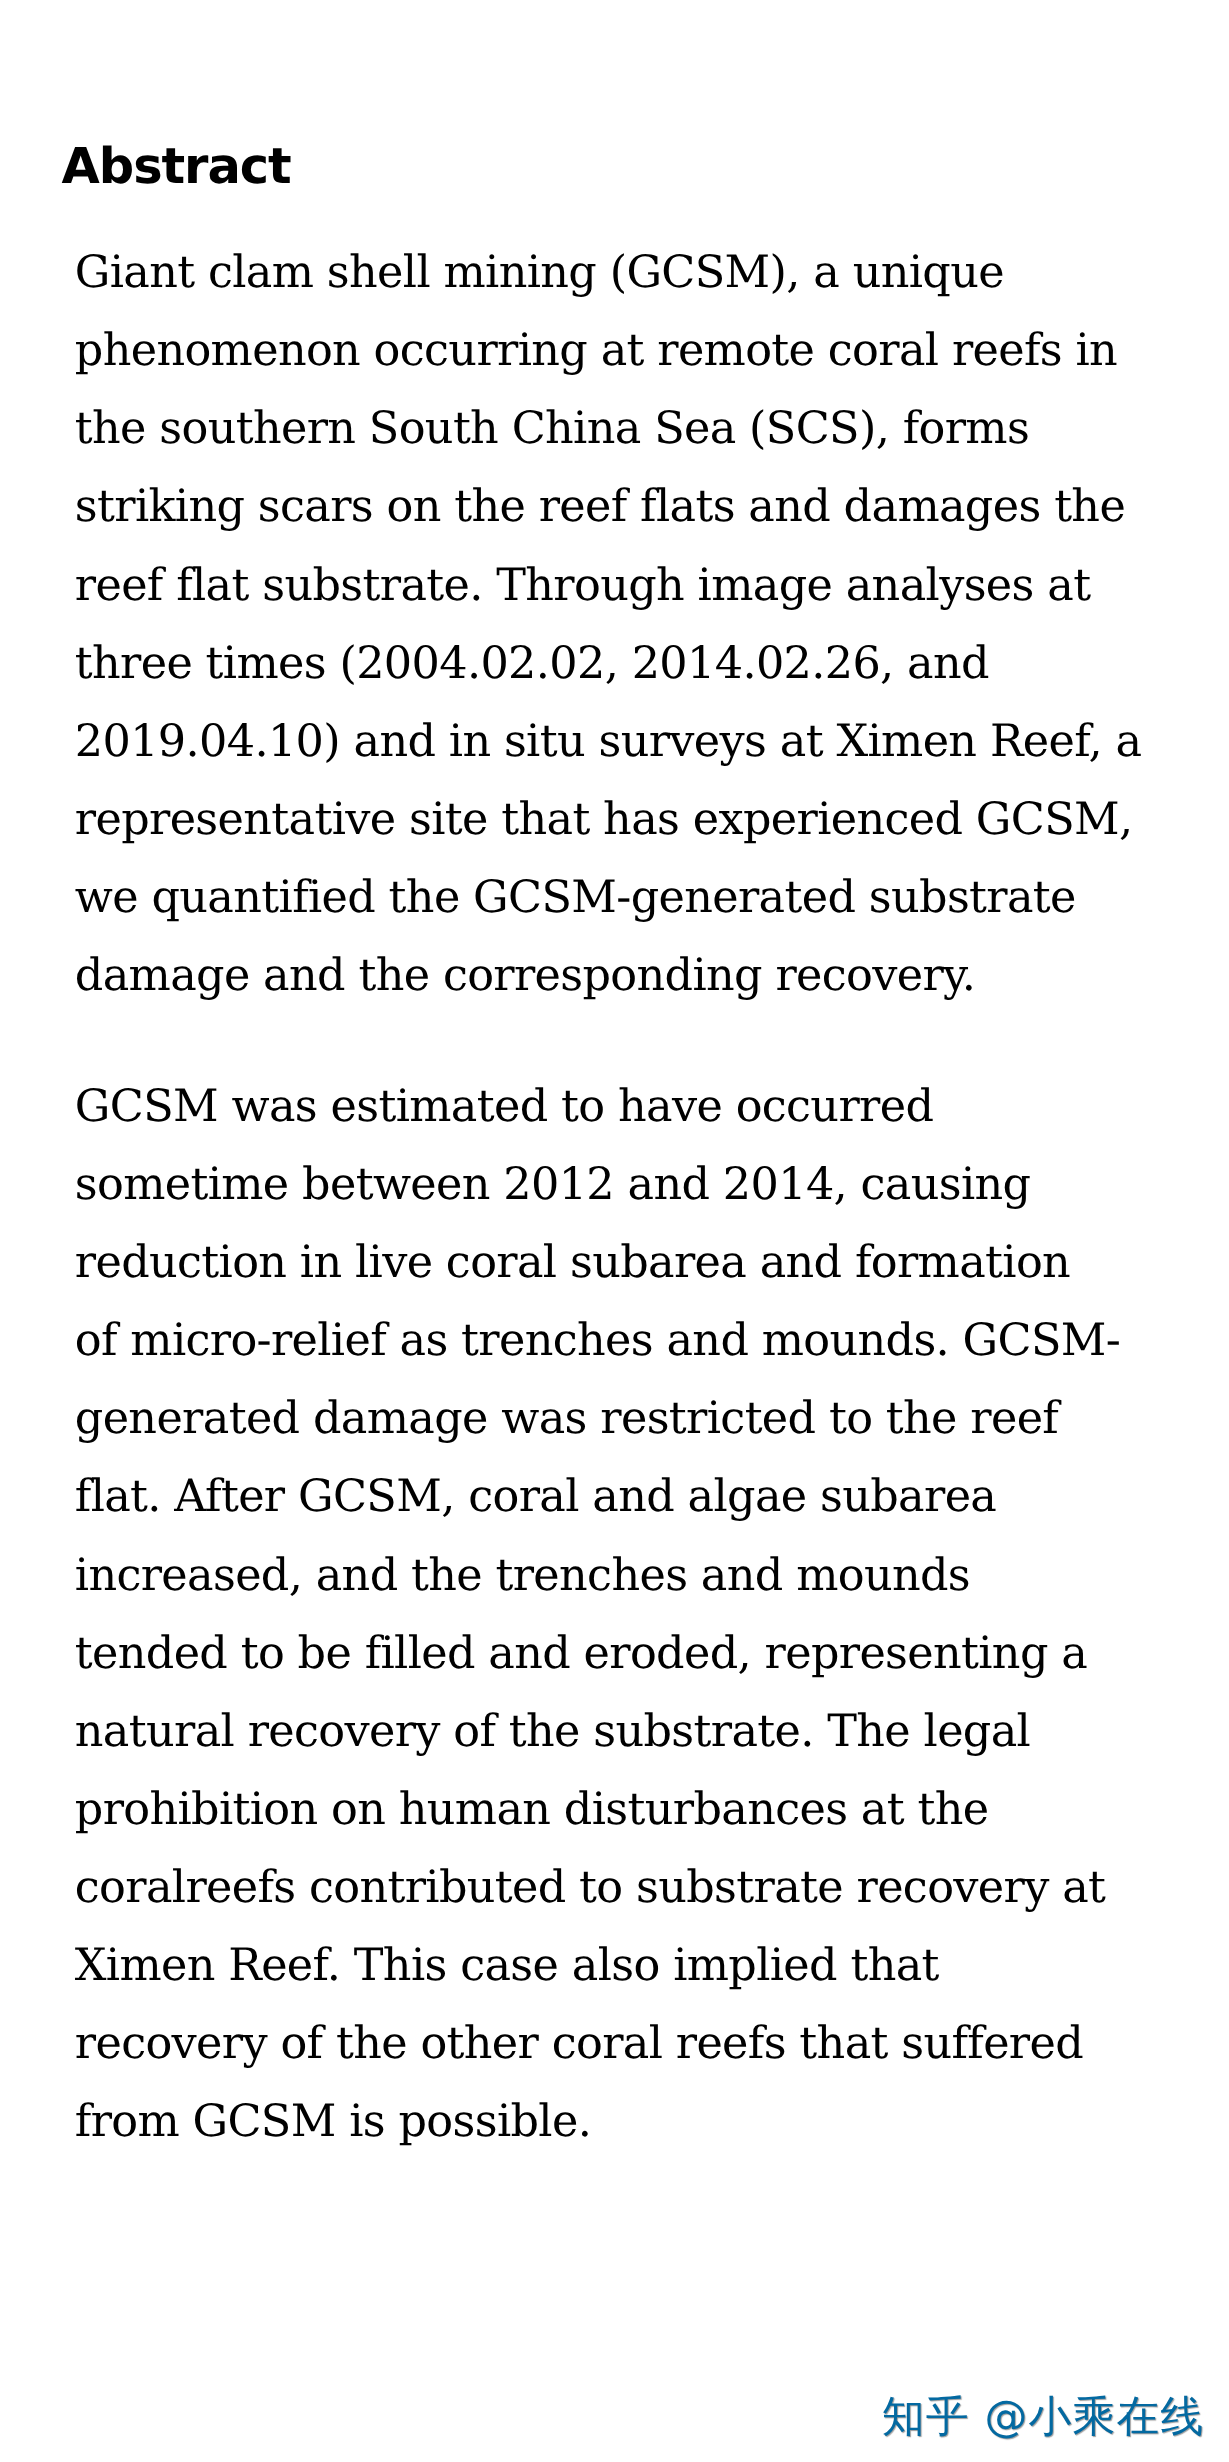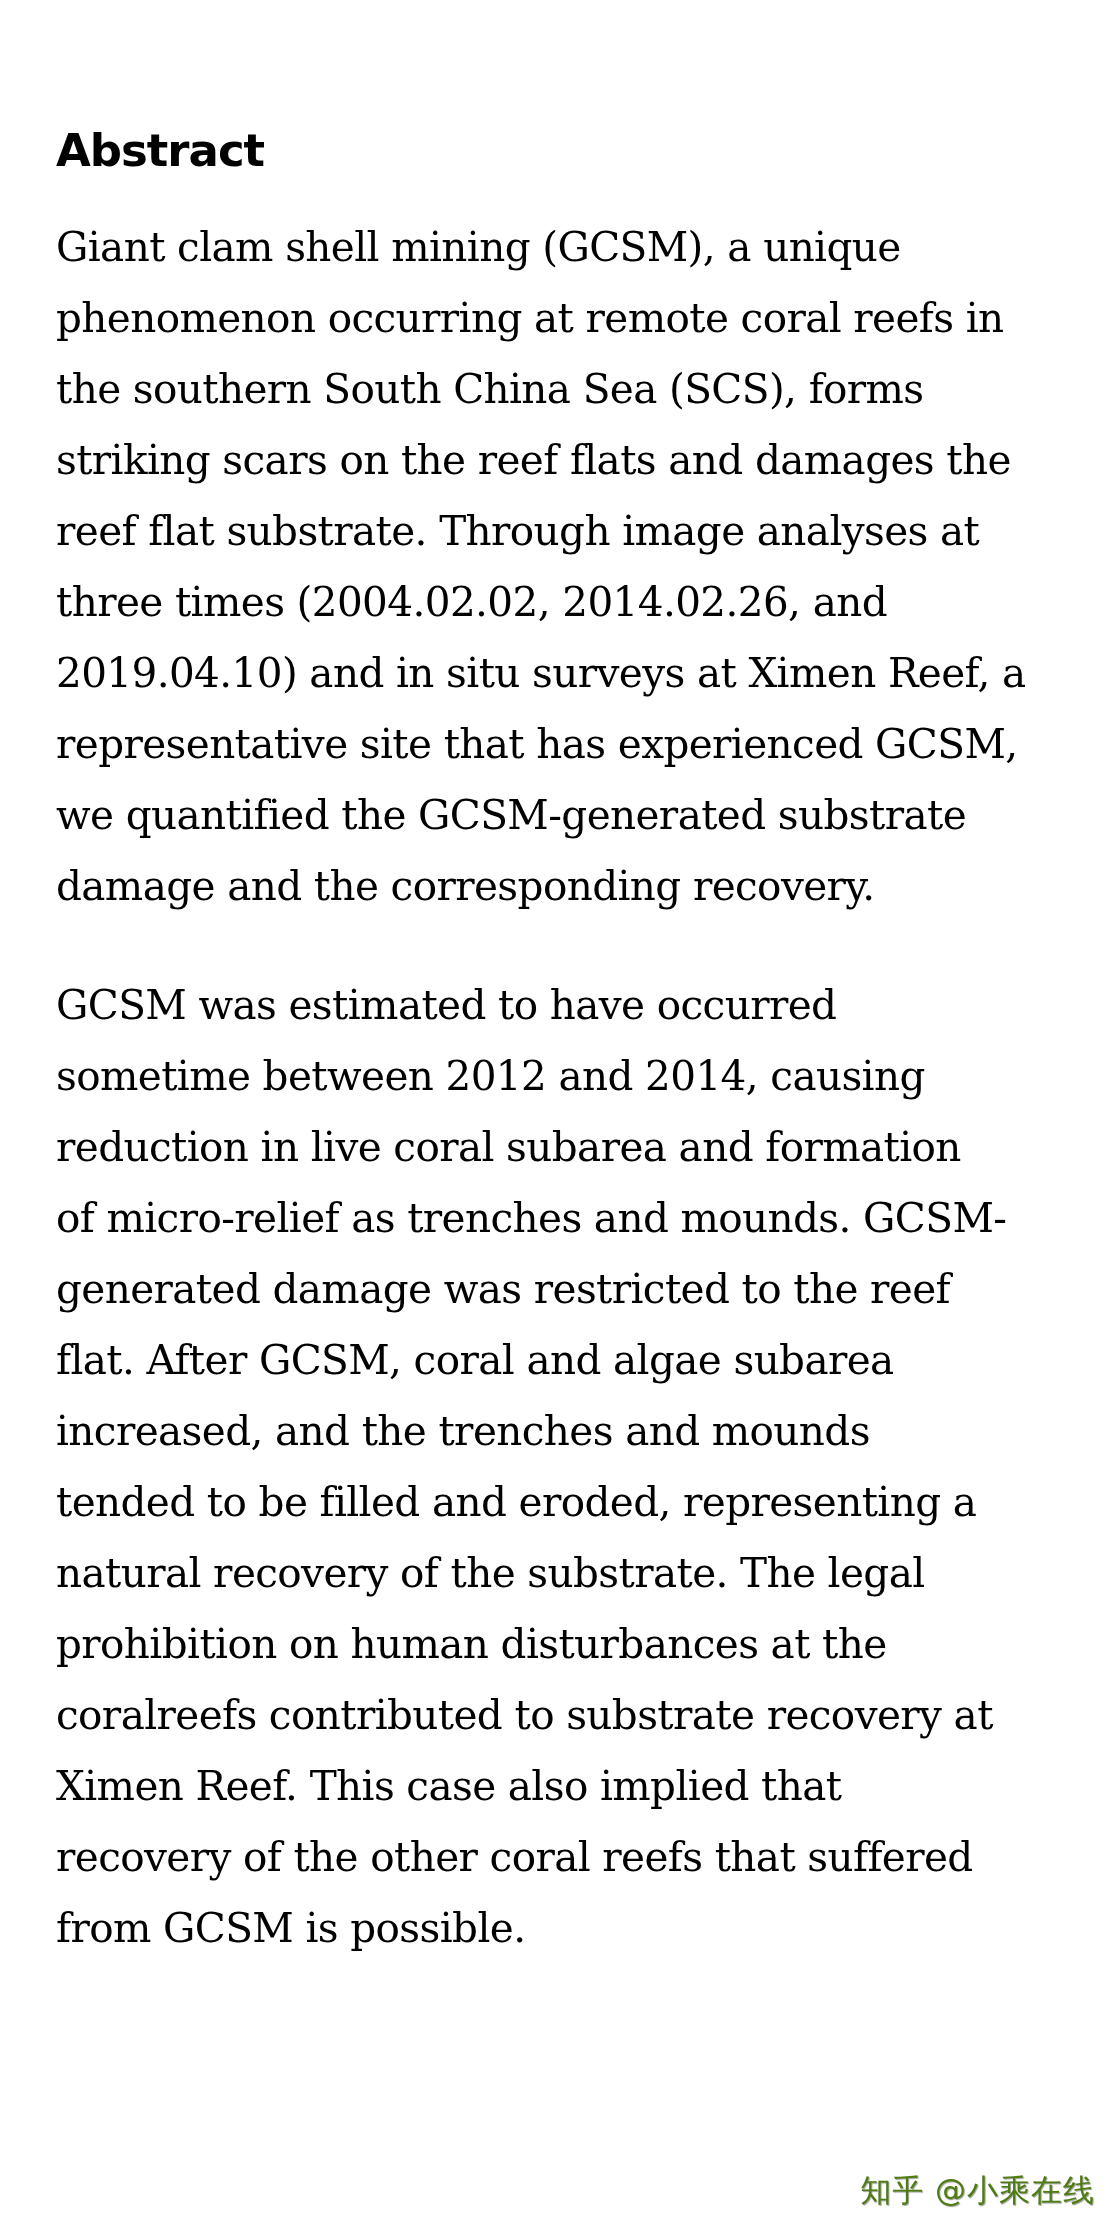--- a/index.html
+++ b/index.html
@@ -25,34 +25,34 @@
       font-weight: bold;
       font-size: 45px;
       line-height: 78px;
       letter-spacing: -1px;
       margin: 0 0 22px 0;
     }
     .para {
       font-family: "DejaVu Serif", serif;
       font-size: 40.5px;
       line-height: 71px;
-      margin: 0;
+      margin: 12px;
       white-space: pre-line;
       letter-spacing: -0.6px;
     }
     .para + .para {
       margin-top: 48px;
     }
     .watermark {
       position: absolute;
       right: 22px;
       top: 2170px;
       font-family: "DejaVu Sans", sans-serif;
-      font-size: 31px;
-      color: #4d7c0f;
+      font-size: 39px;
+      color: #0369a1;
       text-shadow: 1px 1px 1px #9a9a9a;
       letter-spacing: 1px;
     }
   </style>
 </head>
 <body>
 
 <div class="page">
   <h1 class="heading">Abstract</h1>
   <p class="para">Giant clam shell mining (GCSM), a unique

